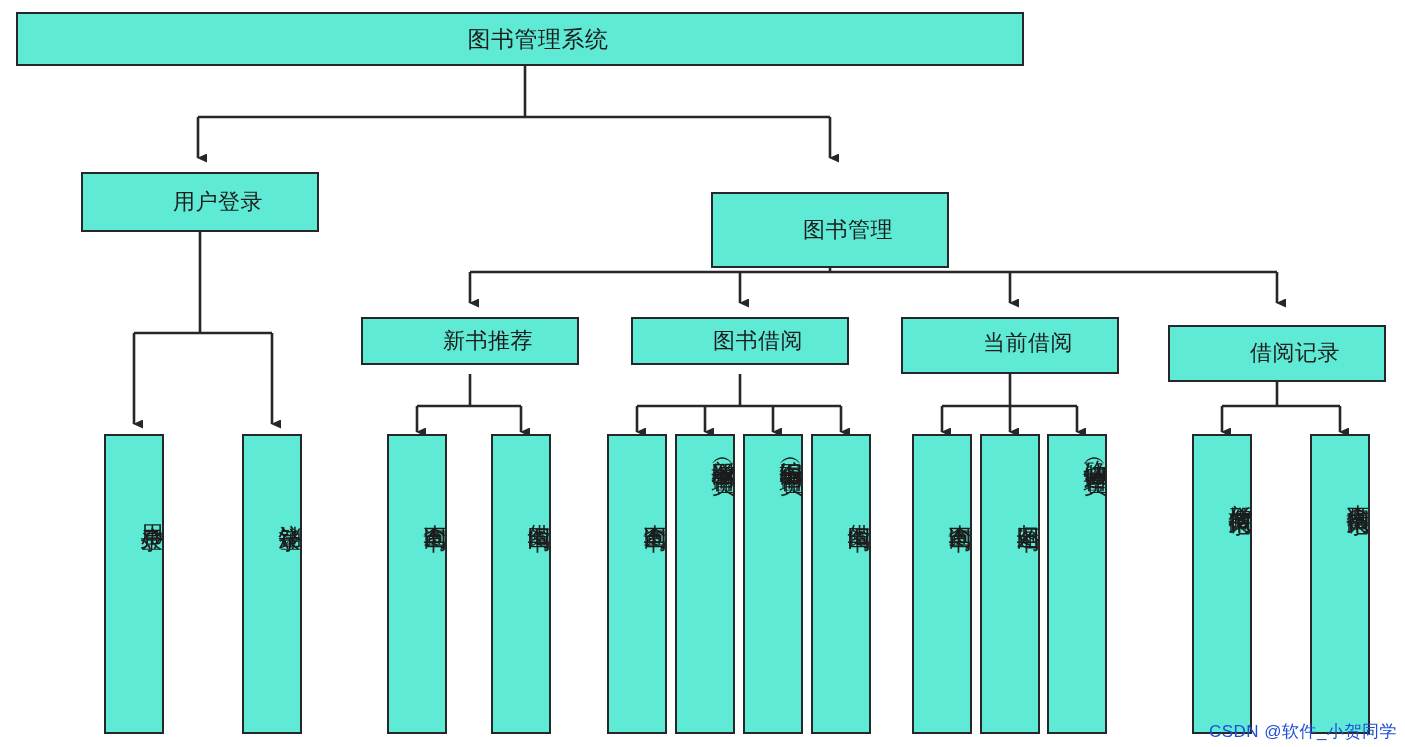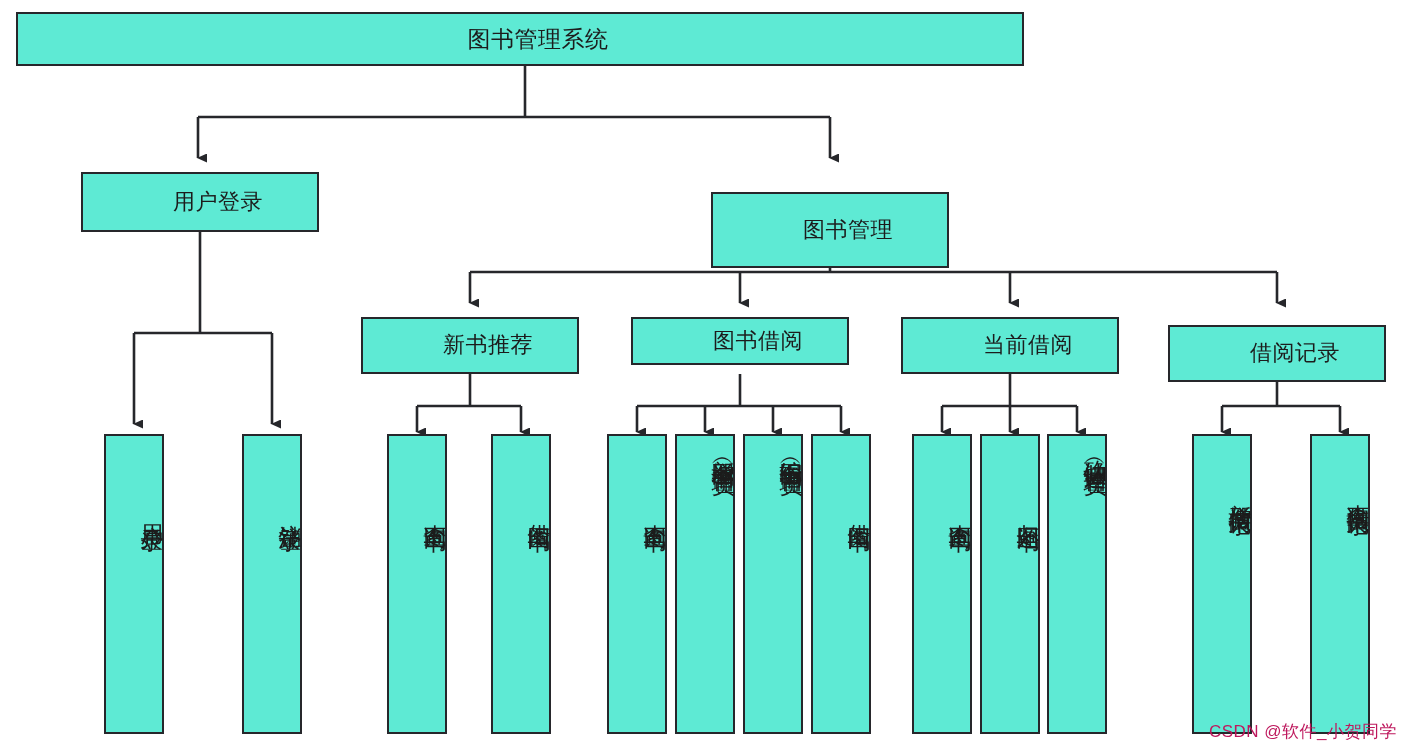--- a/index.html
+++ b/index.html
@@ -72,21 +72,21 @@
     margin-top: 46px;
   }
   .node.v.top .node-label {
     margin-top: 2px;
   }
   .watermark {
     position: absolute;
     right: 8px;
     bottom: 4px;
     font-size: 17px;
-    color: #be185d;
+    color: #1d4ed8;
     letter-spacing: 0.5px;
     white-space: nowrap;
     pointer-events: none;
   }
 </style>
 </head>
 <body>
 
 <div id="diagram-root">
 
@@ -144,27 +144,27 @@
     <span class="node-label">图书管理系统</span>
   </div>
 
   <div class="node h" style="left:81px; top:172px; width:238px; height:60px;">
     <span class="node-label">用户登录</span>
   </div>
   <div class="node h" style="left:711px; top:168px; width:238px; height:76px;margin-top:24px;">
     <span class="node-label">图书管理</span>
   </div>
 
-  <div class="node h" style="left:361px; top:317px; width:218px; height:57px;">
+  <div class="node h" style="left:361px; top:317px; width:218px; height:48px;">
     <span class="node-label">新书推荐</span>
   </div>
   <div class="node h" style="left:631px; top:317px; width:218px; height:48px;">
     <span class="node-label">图书借阅</span>
   </div>
-  <div class="node h" style="left:901px; top:317px; width:218px; height:57px;">
+  <div class="node h" style="left:901px; top:317px; width:218px; height:57px;font-family:Liberation Mono, monospace;">
     <span class="node-label">当前借阅</span>
   </div>
   <div class="node h" style="left:1168px; top:317px; width:218px; height:57px;margin-top:8px;">
     <span class="node-label">借阅记录</span>
   </div>
 
   <div class="node v mid" style="left:104px; top:434px; width:60px; height:300px;">
     <span class="node-label">用户登录</span>
   </div>
   <div class="node v mid" style="left:242px; top:434px; width:60px; height:300px;">

